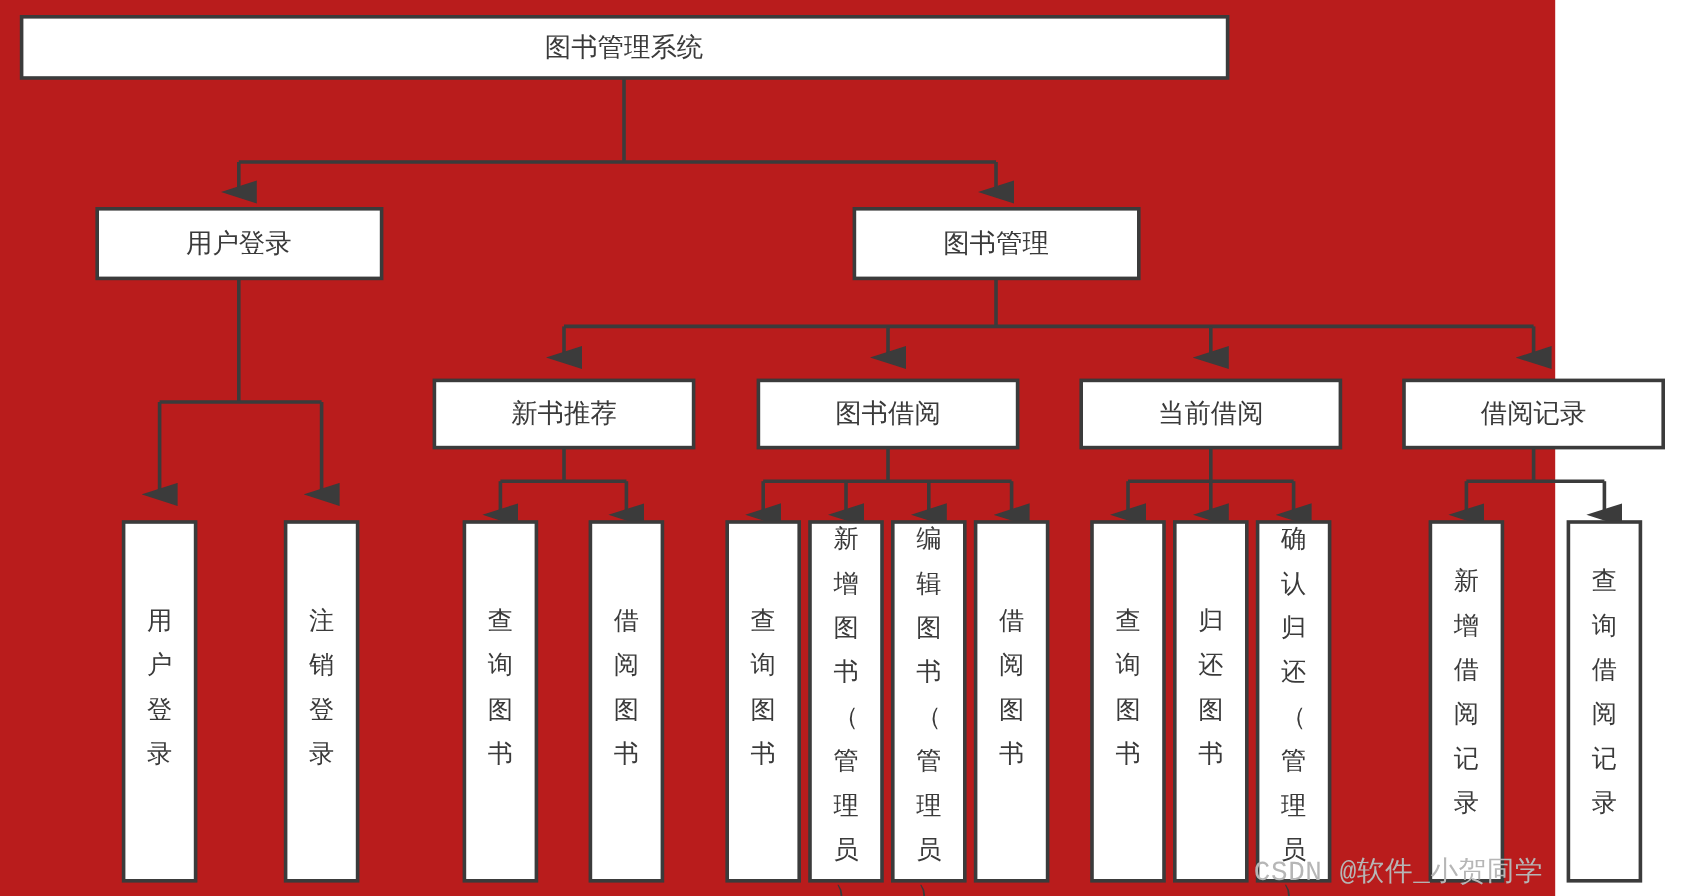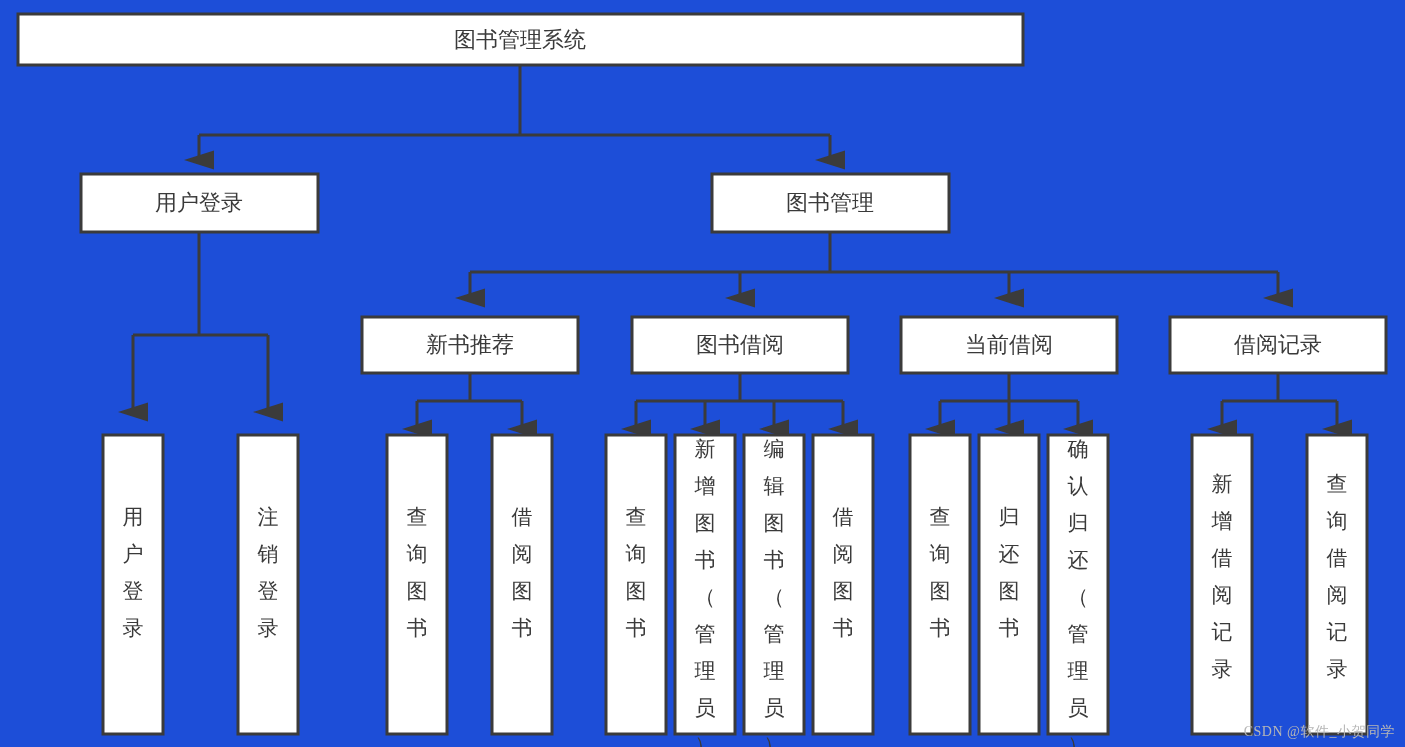--- a/index.html
+++ b/index.html
@@ -9,23 +9,23 @@
   }
   body {
     width: 1405px;
     height: 747px;
     font-family: "Liberation Sans", "DejaVu Sans", sans-serif;
     overflow: hidden;
     position: relative;
   }
   #diagram-root {
     position: relative;
-    width: 1405px;
+    width: 1296px;
     height: 747px;
-    background: #1d4ed8;
+    background: #b91c1c;
   }
   svg#diagram-svg {
     position: absolute;
     top: 0;
     left: 0;
     width: 1405px;
     height: 747px;
     display: block;
   }
   .node-box {
@@ -49,22 +49,22 @@
   .node-label-vertical {
     fill: #3a3a3a;
     font-family: "Liberation Sans", "DejaVu Sans", sans-serif;
     font-size: 21px;
     text-anchor: middle;
   }
   .watermark {
     position: absolute;
     right: 10px;
     bottom: 6px;
-    font-family: Liberation Serif, serif;
-    font-size: 14px;
+    font-family: Liberation Mono, monospace;
+    font-size: 23px;
     color: #b6b6b6;
     letter-spacing: 0.5px;
     white-space: nowrap;
     user-select: none;
   }
 </style>
 </head>
 <body>
 
 <div id="diagram-root">

